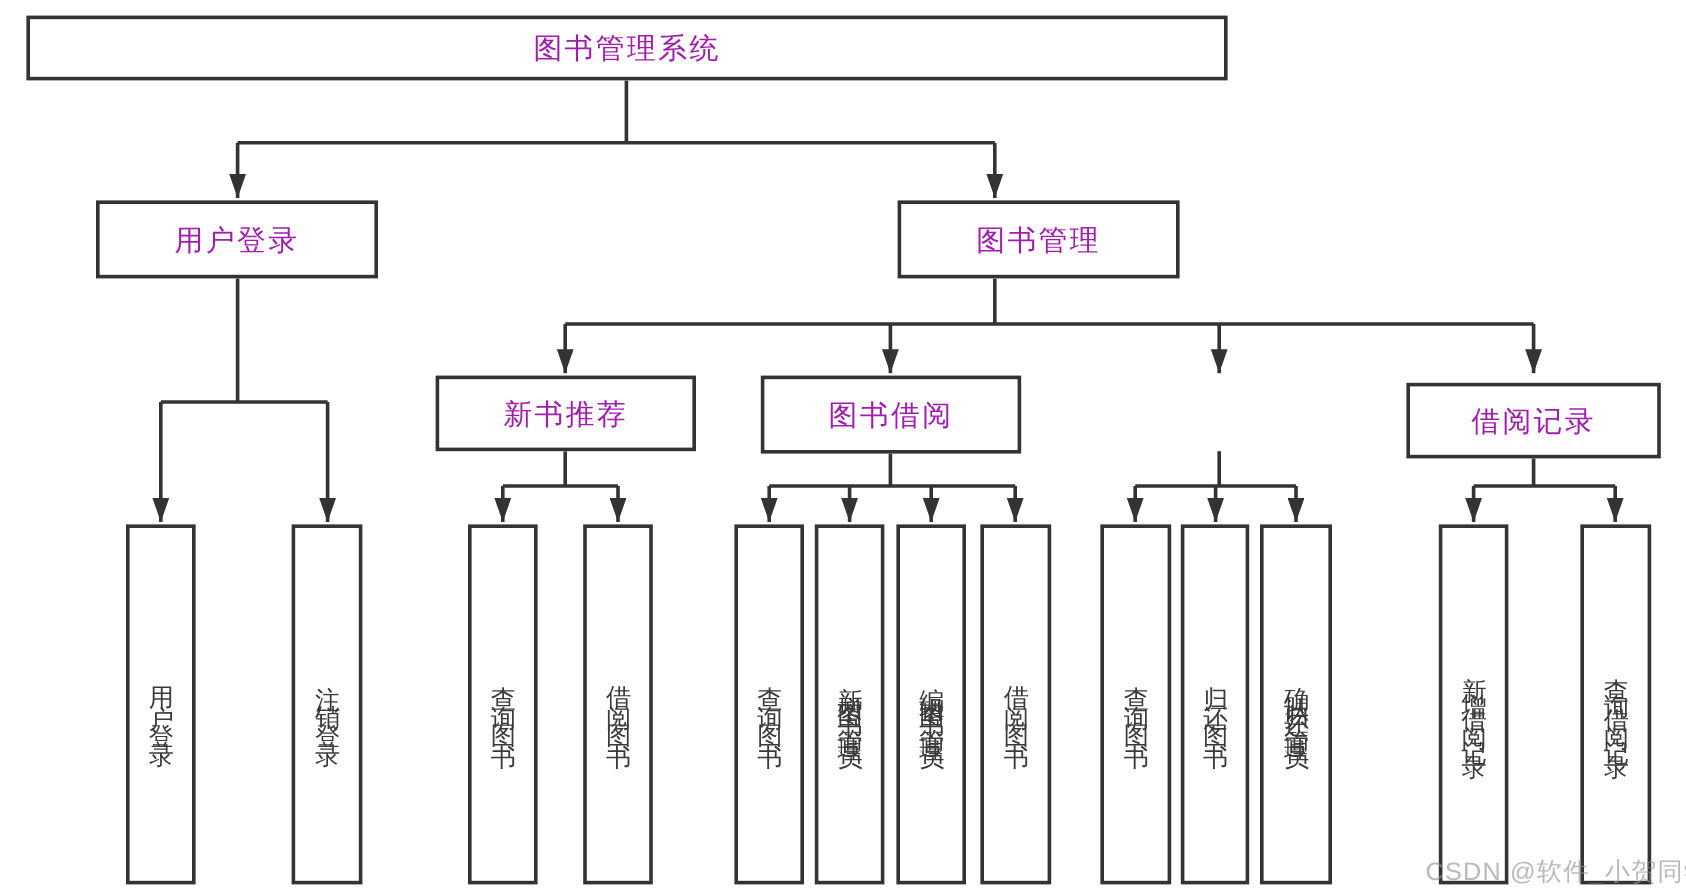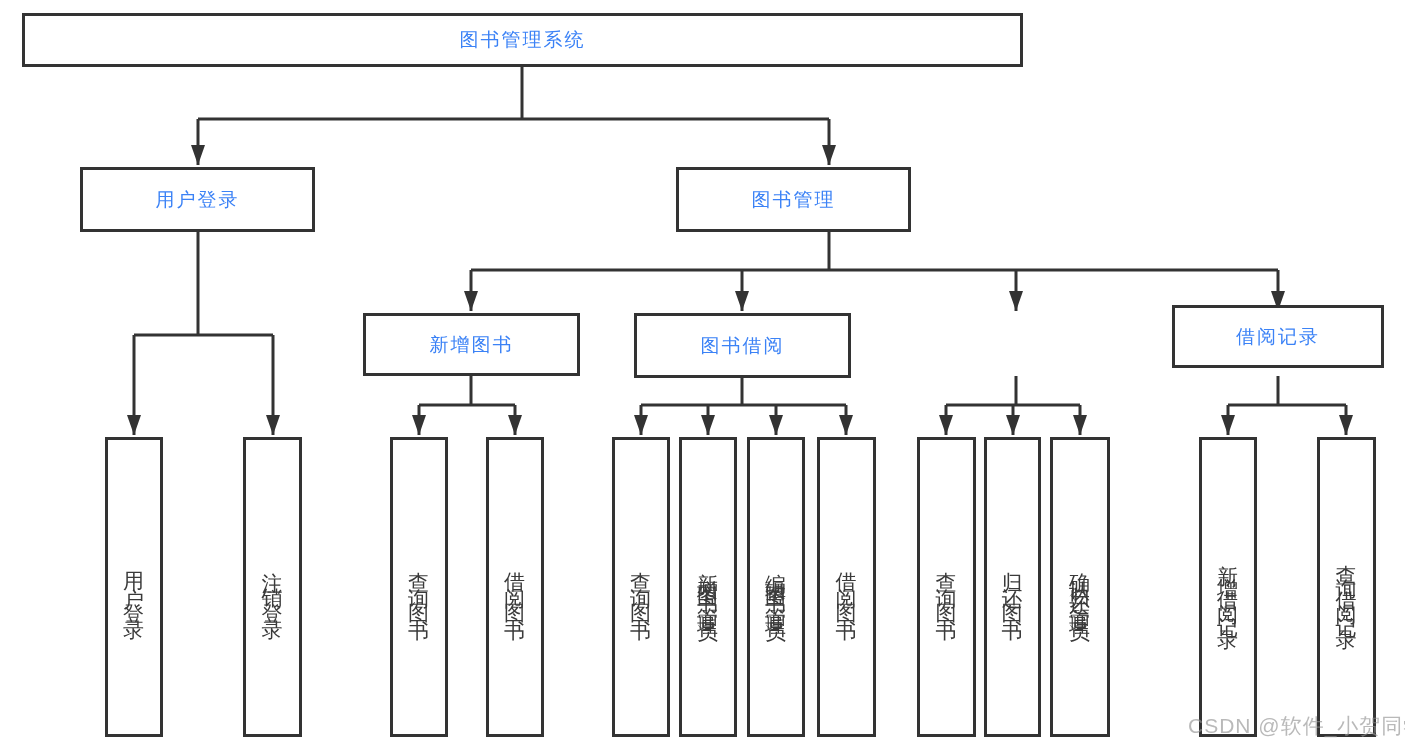--- a/index.html
+++ b/index.html
@@ -13,23 +13,23 @@
   #connectors{position:absolute;left:0;top:0;width:1405px;height:747px;}
   .box{
     position:absolute;
     box-sizing:border-box;
     border:3px solid #333333;
     background:#ffffff;
     display:flex;align-items:center;justify-content:center;
     color:#3a3a3a;
   }
   .box .lbl{
-    font-size:19px;
+    font-size:24px;
     letter-spacing:2px;
-    color:#3b82f6;
+    color:#a21caf;
     white-space:nowrap;
   }
   .box .vlbl{
     writing-mode:vertical-rl;
     line-height:1.0;
     font-size:21px;
     color:#3a3a3a;
   }
   .ls-wide{letter-spacing:16px;}
   .ls-mid{letter-spacing:13px;}
@@ -114,31 +114,31 @@
     </g>
   </svg>
 
   <div class="box" style="left:22px;top:13px;width:1001px;height:54px">
     <span class="lbl">图书管理系统</span>
   </div>
 
   <div class="box" style="left:80px;top:167px;width:235px;height:65px">
     <span class="lbl">用户登录</span>
   </div>
-  <div class="box" style="left:676px;top:167px;width:235px;height:65px">
+  <div class="box" style="left:748px;top:167px;width:235px;height:65px">
     <span class="lbl">图书管理</span>
   </div>
 
   <div class="box" style="left:363px;top:313px;width:217px;height:63px">
-    <span class="lbl">新增图书</span>
+    <span class="lbl">新书推荐</span>
   </div>
   <div class="box" style="left:634px;top:313px;width:217px;height:65px">
     <span class="lbl">图书借阅</span>
   </div>
-  <div class="box" style="left:1172px;top:305px;width:212px;height:63px">
+  <div class="box" style="left:1172px;top:319px;width:212px;height:63px">
     <span class="lbl">借阅记录</span>
   </div>
 
   <div class="box" style="left:105px;top:437px;width:58px;height:300px">
     <span class="vlbl ls-wide">用户登录</span>
   </div>
   <div class="box" style="left:243px;top:437px;width:59px;height:300px">
     <span class="vlbl ls-wide">注销登录</span>
   </div>
 

